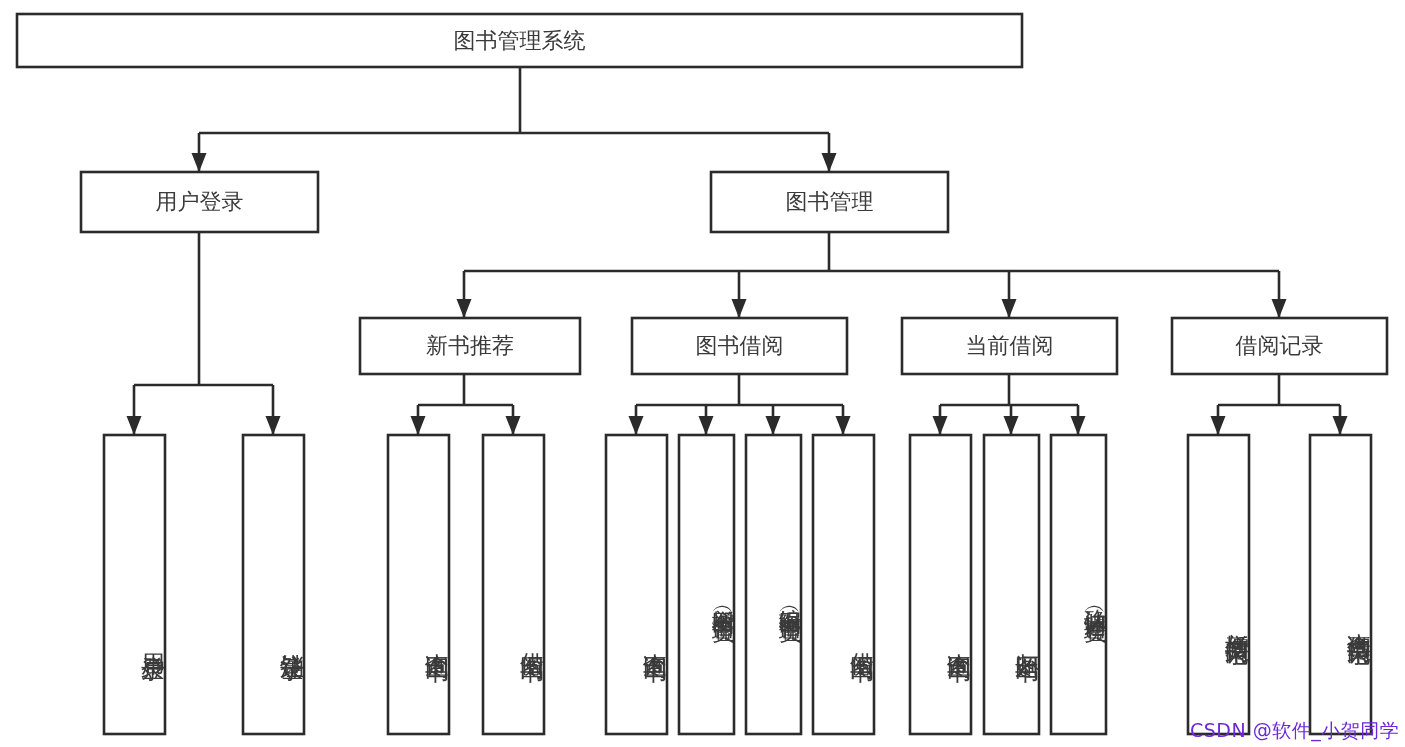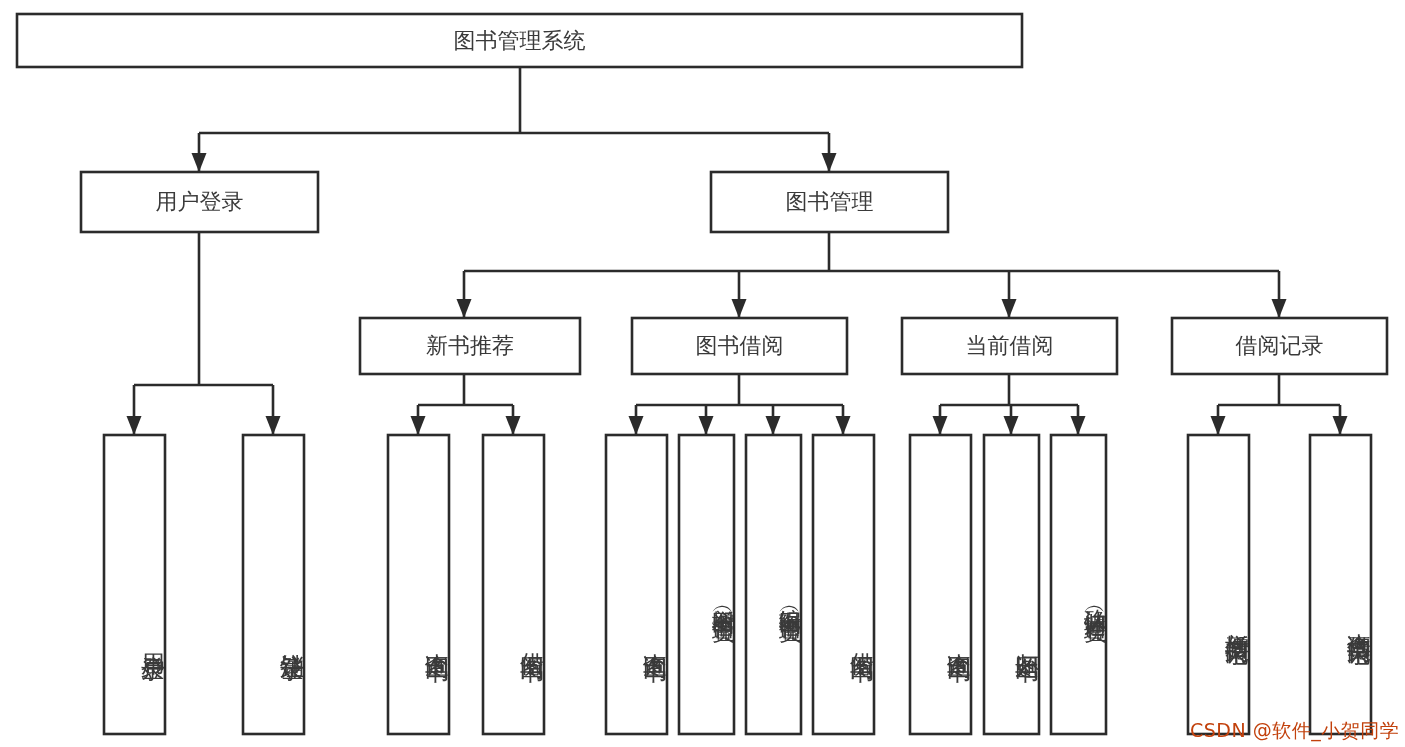--- a/index.html
+++ b/index.html
@@ -59,21 +59,21 @@
     letter-spacing: 2px;
     line-height: 1;
     white-space: nowrap;
     pointer-events: none;
     display: flex;
     align-items: flex-start;
     justify-content: center;
   }
   .watermark {
     position: absolute;
-    color: #c2410c;
+    color: #6d28d9;
     font-size: 19px;
     font-family: "DejaVu Sans", "Liberation Sans", sans-serif;
     white-space: nowrap;
     letter-spacing: 0.5px;
     text-align: right;
   }
 </style>
 </head>
 <body>
 

